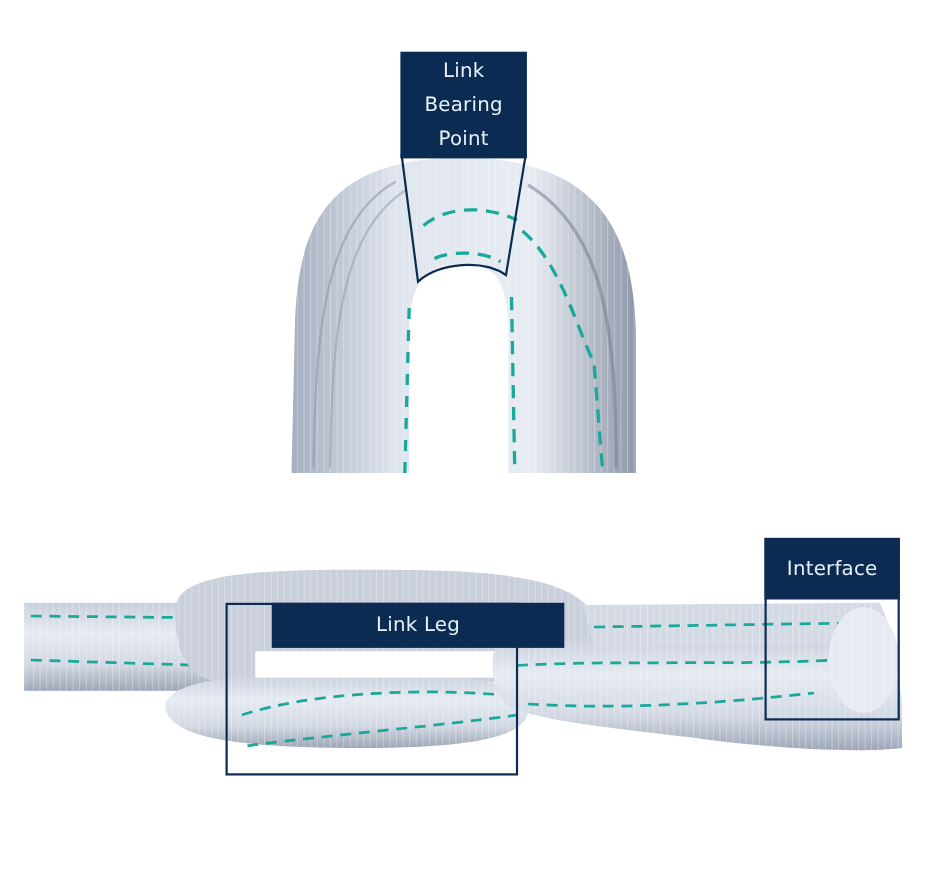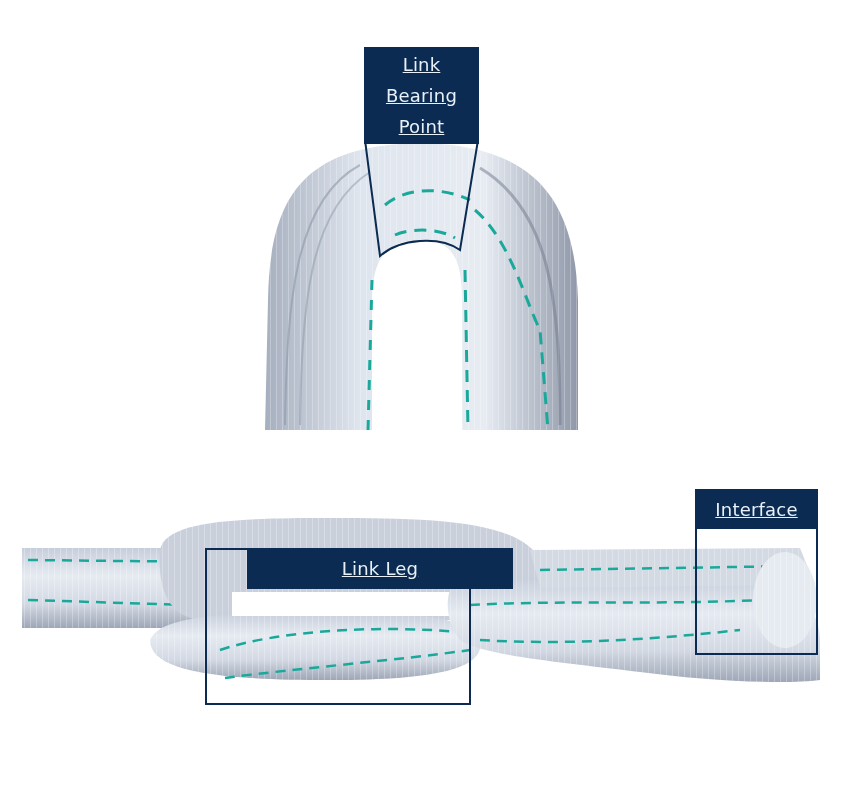--- a/index.html
+++ b/index.html
@@ -1,18 +1,18 @@
 <!DOCTYPE html>
 <html><head>
 <meta charset="utf-8">
 <style>
   html,body{margin:0;padding:0;background:#ffffff;}
   body{width:843px;height:800px;position:relative;overflow:hidden;font-family:"DejaVu Sans","Liberation Sans",sans-serif;}
   .layer{position:absolute;left:0;top:0;}
-  .label-box{position:absolute;background:#0b2b52;color:#e8f1f7;display:flex;align-items:center;justify-content:center;text-align:center;box-sizing:border-box;text-decoration:underline;}
+  .label-box{position:absolute;background:#0b2b52;color:#e8f1f7;display:flex;align-items:center;justify-content:center;text-align:center;box-sizing:border-box;}
   .label-text{font-size:18px;line-height:31px;white-space:pre-line;letter-spacing:0.2px;}
   .outline-box{position:absolute;border:2px solid #0b2b52;box-sizing:border-box;}
 </style>
 </head>
 <body>
 
 <svg class="layer" width="843" height="800" viewBox="0 0 843 800">
   <defs>
     <linearGradient id="webH" x1="0" y1="0" x2="0" y2="1">
       <stop offset="0" stop-color="#c7cedb"></stop>
@@ -84,15 +84,15 @@
 Bearing
 Point</span>
 </div>
 
 <div class="outline-box" style="left:205px;top:548px;width:266px;height:157px;"></div>
 <div class="label-box" style="left:205px;top:548px;width:266px;height:41px;margin-left:42px;">
   <span class="label-text">Link Leg</span>
 </div>
 
 <div class="outline-box" style="left:695px;top:489px;width:123px;height:166px;"></div>
-<div class="label-box" style="left:695px;top:489px;width:123px;height:40px;">
+<div class="label-box" style="left:695px;top:489px;width:123px;height:56px;">
   <span class="label-text">Interface</span>
 </div>
 
 </body></html>

